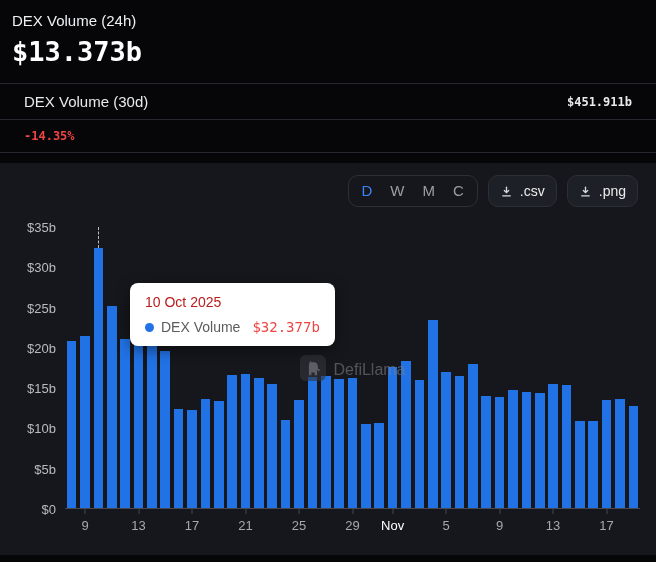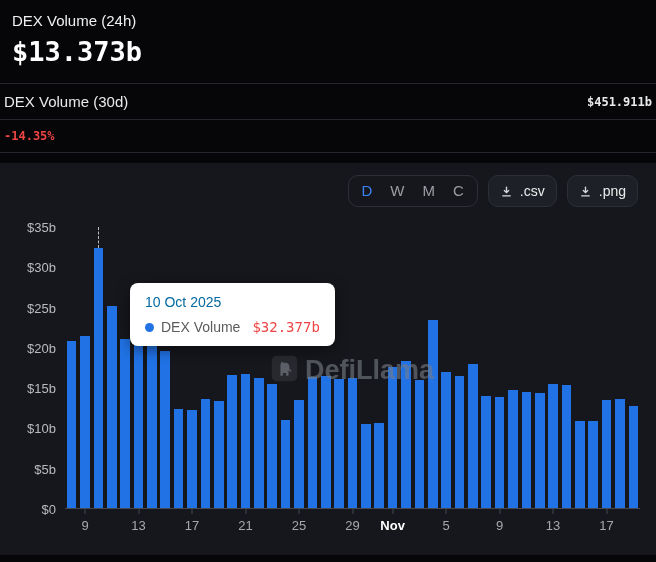--- a/index.html
+++ b/index.html
@@ -16,21 +16,21 @@
   .kpi { padding: 0 12px; }
   .kpi-label { font-size: 15px; color: #eef0f2; line-height: 18px; }
   .kpi-value {
     font-family: "DejaVu Sans Mono", monospace;
     font-weight: bold; font-size: 27px; line-height: 32px;
     margin-top: 6px; margin-bottom: 15px; color: #ffffff;
   }
   .stat-row {
     border-top: 1px solid #25272e;
     display: flex; justify-content: space-between; align-items: center;
-    padding: 9px 4px; font-size: 15px; color: #e9eaec;
+    padding: 9px 24px; font-size: 15px; color: #e9eaec;
   }
   .stat-row:last-child { border-bottom: 1px solid #25272e; }
   .strong { font-weight: bold; font-size: 12px; }
   .negative { color: var(--negative, #ef4444); }
   .dotted {
     text-decoration: underline dotted #8a8d93;
     text-underline-offset: 4px; cursor: help;
   }
 
   
@@ -81,39 +81,39 @@
   }
   .x-axis { position: relative; height: 30px; margin-right: 6px; }
   .x-tick {
     position: absolute; top: 0; width: 1px; height: 5px;
     background: #454951; transform: translateX(-50%);
   }
   .x-label {
     position: absolute; top: 9px; transform: translateX(-50%);
     font-size: 13px; color: #a6a8ad; white-space: nowrap;
   }
-  .x-label.bold { color: #ffffff; font-weight: bold; }
+  .x-label.bold { color: #ffffff; font-weight: normal; }
 
   
   .watermark {
     position: absolute; left: 50%; top: 51%;
     transform: translate(-50%, -50%);
     display: flex; align-items: center; gap: 8px;
     z-index: 4; opacity: 0.6; pointer-events: none;
   }
-  .wm-text { font-size: 27px; font-weight: bold; color: #787d86; }
+  .wm-text { font-size: 16px; font-weight: normal; color: #787d86; }
 
   
   .tooltip {
     position: absolute; left: 65px; top: 56px; z-index: 5;
     background: var(--tooltip-bg, #ffffff); border-radius: 8px;
     padding: 11px 15px; min-width: 180px;
     box-shadow: 0 4px 14px rgba(0,0,0,0.45);
   }
-  .tt-date { color: #0369a1; font-size: 14px; }
+  .tt-date { color: #b91c1c; font-size: 14px; }
   .tt-row { display: flex; align-items: center; gap: 7px; margin-top: 9px; }
   .tt-dot { width: 9px; height: 9px; border-radius: 50%; background: var(--bar, #2172e5); flex: none; }
   .tt-series { color: #5c5c5c; font-size: 14px; }
   .tt-value { color: #ef4444; font-size: 14px; margin-left: 5px; }
 </style>
 </head>
 <body style="background: rgb(6, 6, 8);">
 
 <div>
 

